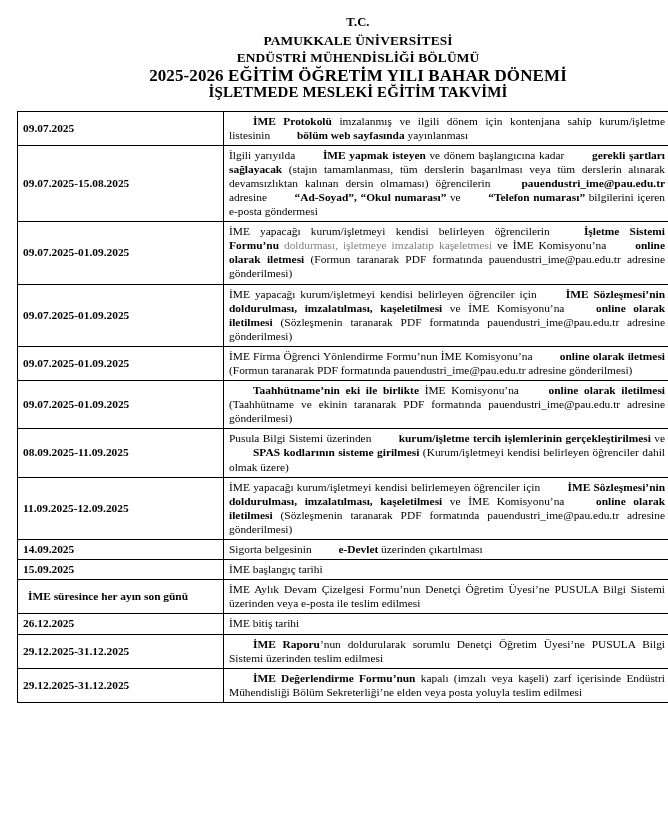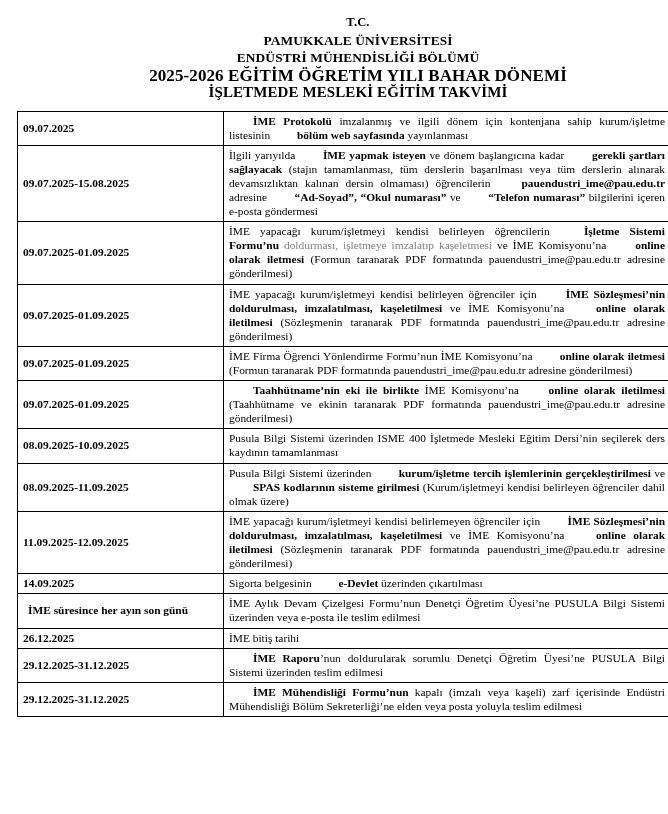--- a/index.html
+++ b/index.html
@@ -115,48 +115,48 @@
           </tr>
           <tr>
             <td class="c-date">09.07.2025-01.09.2025</td>
             <td class="c-desc">İME Firma Öğrenci Yönlendirme Formu’nun İME Komisyonu’na <b>online olarak iletmesi</b> (Formun taranarak PDF formatında pauendustri_ime@pau.edu.tr adresine gönderilmesi)</td>
           </tr>
           <tr>
             <td class="c-date">09.07.2025-01.09.2025</td>
             <td class="c-desc"><b>Taahhütname’nin eki ile birlikte</b> İME Komisyonu’na <b>online olarak iletilmesi</b> (Taahhütname ve ekinin taranarak PDF formatında pauendustri_ime@pau.edu.tr adresine gönderilmesi)</td>
           </tr>
           <tr>
-            <td class="c-date">08.09.2025-10.09.2025</td>
-            <td class="c-desc">Pusula Bilgi Sistemi üzerinden ISME 400 İşletmede Mesleki Eğitim Dersi’nin seçilerek ders kaydının tamamlanması</td>
-          </tr>
-          <tr>
             <td class="c-date">08.09.2025-11.09.2025</td>
             <td class="c-desc">Pusula Bilgi Sistemi üzerinden <b>kurum/işletme tercih işlemlerinin gerçekleştirilmesi</b> ve <b>SPAS kodlarının sisteme girilmesi</b> (Kurum/işletmeyi kendisi belirleyen öğrenciler dahil olmak üzere)</td>
           </tr>
           <tr>
             <td class="c-date">11.09.2025-12.09.2025</td>
             <td class="c-desc">İME yapacağı kurum/işletmeyi kendisi belirlemeyen öğrenciler için <b>İME Sözleşmesi’nin doldurulması, imzalatılması, kaşeletilmesi</b> ve İME Komisyonu’na <b>online olarak iletilmesi</b> (Sözleşmenin taranarak PDF formatında pauendustri_ime@pau.edu.tr adresine gönderilmesi)</td>
           </tr>
           <tr>
             <td class="c-date">14.09.2025</td>
             <td class="c-desc">Sigorta belgesinin <b>e-Devlet</b> üzerinden çıkartılması</td>
+          </tr>
+          <tr>
+            <td class="c-date">15.09.2025</td>
+            <td class="c-desc">İME başlangıç tarihi</td>
           </tr>
           <tr>
             <td class="c-date justify">İME süresince her ayın son günü</td>
             <td class="c-desc">İME Aylık Devam Çizelgesi Formu’nun Denetçi Öğretim Üyesi’ne PUSULA Bilgi Sistemi üzerinden veya e-posta ile teslim edilmesi</td>
           </tr>
           <tr>
             <td class="c-date">26.12.2025</td>
             <td class="c-desc">İME bitiş tarihi</td>
           </tr>
           <tr>
             <td class="c-date">29.12.2025-31.12.2025</td>
             <td class="c-desc"><b>İME Raporu</b>’nun doldurularak sorumlu Denetçi Öğretim Üyesi’ne PUSULA Bilgi Sistemi üzerinden teslim edilmesi</td>
           </tr>
           <tr>
             <td class="c-date">29.12.2025-31.12.2025</td>
-            <td class="c-desc"><b>İME Mühendisliği Formu’nun</b> kapalı (imzalı veya kaşeli) zarf içerisinde Endüstri Mühendisliği Bölüm Sekreterliği’ne elden veya posta yoluyla teslim edilmesi</td>
+            <td class="c-desc"><b>İME Değerlendirme Formu’nun</b> kapalı (imzalı veya kaşeli) zarf içerisinde Endüstri Mühendisliği Bölüm Sekreterliği’ne elden veya posta yoluyla teslim edilmesi</td>
           </tr>
         </tbody>
     </table>
   </div>
 
 </div>
 
 </body></html>

